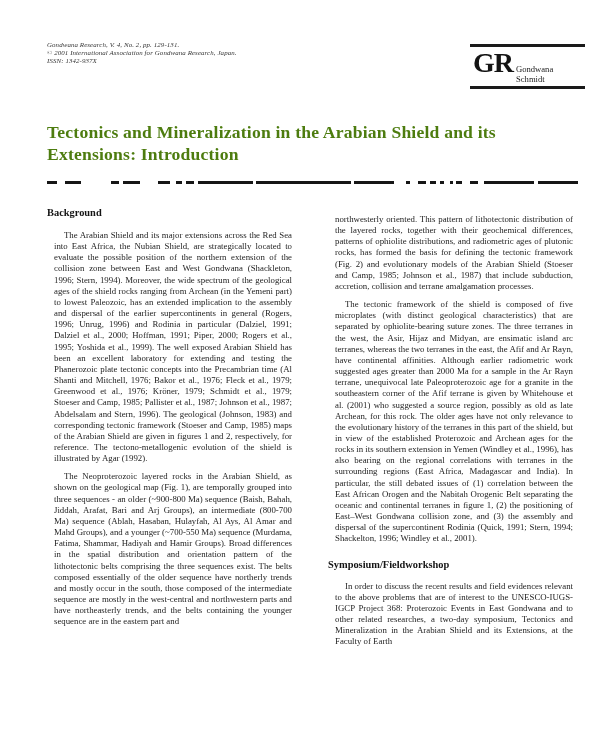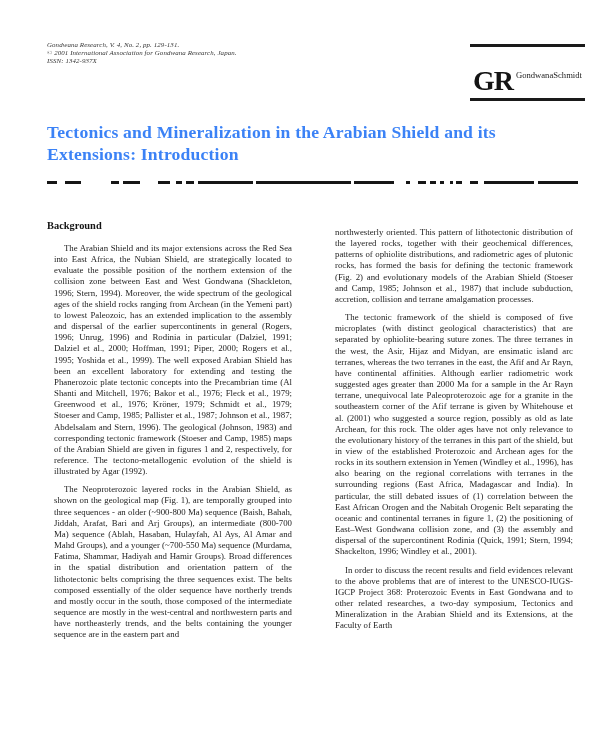--- a/index.html
+++ b/index.html
@@ -13,45 +13,45 @@
   }
   
   .citation {
     position:absolute; left:47px; top:41px;
     font-style:italic; font-size:6.9px; line-height:8.2px;
     color:#343434; letter-spacing:0.1px;
   }
   
   .logo { position:absolute; left:470px; top:44px; width:115px; }
   .logo-rule { height:3px; background:#1a1a1a; }
-  .logo-body { display:flex; align-items:flex-start; padding:1px 0 2px 3px;margin-top:18px; }
+  .logo-body { display:flex; align-items:flex-start; padding:1px 0 2px 3px; }
   .logo-gr {
     font-size:28px; line-height:30px; font-weight:bold;
     letter-spacing:-1px; color:#141414;
   }
   .logo-name {
-    display:flex; 
+    display:flex; flex-direction:column;
     font-size:8.6px; line-height:9.6px;
-    margin-left:3px; padding-top:5px; color:#1b1b1b;
+    margin-left:3px; padding-top:17px; color:#1b1b1b;
   }
   
   .title {
     position:absolute; left:47px; top:121px; width:515px;
     margin:0; font-size:17.6px; line-height:22px;
-    font-weight:bold; color:#3b82f6; letter-spacing:0.2px;
+    font-weight:bold; color:#4d7c0f; letter-spacing:0.2px;
   }
   
   .author-rule {
     position:absolute; left:47px; top:181px; width:533px; height:3px;
     display:flex; align-items:center;
   }
   .author-rule span { display:block; height:2.6px; background:#161616; }
   
   .columns {
-    position:absolute; left:47px; top:220px; width:533px;
+    position:absolute; left:47px; top:207px; width:533px;
     display:flex; gap:29px;
   }
   .col { width:261px; font-size:8.8px; line-height:11.15px; text-align:justify; }
   .col p { margin:7px; text-indent:10px; }
   .col p.continued { text-indent:0; }
   .col h2 {
     margin:0 0 11px 0; font-size:10.4px; line-height:12px;
     font-weight:bold; color:#141414;
   }
   .col h2.mid { margin:14px 0 10px 0; }
@@ -105,17 +105,18 @@
 
   <div class="columns">
     <div class="col">
       <h2>Background</h2>
       <p>The Arabian Shield and its major extensions across the Red Sea into East Africa, the Nubian Shield, are strategically located to evaluate the possible position of the northern extension of the collision zone between East and West Gondwana (Shackleton, 1996; Stern, 1994). Moreover, the wide spectrum of the geological ages of the shield rocks ranging from Archean (in the Yemeni part) to lowest Paleozoic, has an extended implication to the assembly and dispersal of the earlier supercontinents in general (Rogers, 1996; Unrug, 1996) and Rodinia in particular (Dalziel, 1991; Dalziel et al., 2000; Hoffman, 1991; Piper, 2000; Rogers et al., 1995; Yoshida et al., 1999). The well exposed Arabian Shield has been an excellent laboratory for extending and testing the Phanerozoic plate tectonic concepts into the Precambrian time (Al Shanti and Mitchell, 1976; Bakor et al., 1976; Fleck et al., 1979; Greenwood et al., 1976; Kröner, 1979; Schmidt et al., 1979; Stoeser and Camp, 1985; Pallister et al., 1987; Johnson et al., 1987; Abdelsalam and Stern, 1996). The geological (Johnson, 1983) and corresponding tectonic framework (Stoeser and Camp, 1985) maps of the Arabian Shield are given in figures 1 and 2, respectively, for reference. The tectono-metallogenic evolution of the shield is illustrated by Agar (1992).</p>
       <p>The Neoproterozoic layered rocks in the Arabian Shield, as shown on the geological map (Fig. 1), are temporally grouped into three sequences - an older (~900-800 Ma) sequence (Baish, Bahah, Jiddah, Arafat, Bari and Arj Groups), an intermediate (800-700 Ma) sequence (Ablah, Hasaban, Hulayfah, Al Ays, Al Amar and Mahd Groups), and a younger (~700-550 Ma) sequence (Murdama, Fatima, Shammar, Hadiyah and Hamir Groups). Broad differences in the spatial distribution and orientation pattern of the lithotectonic belts comprising the three sequences exist. The belts composed essentially of the older sequence have northerly trends and mostly occur in the south, those composed of the intermediate sequence are mostly in the west-central and northwestern parts and have northeasterly trends, and the belts containing the younger sequence are in the eastern part and</p>
     </div>
     <div class="col">
       <p class="continued">northwesterly oriented. This pattern of lithotectonic distribution of the layered rocks, together with their geochemical differences, patterns of ophiolite distributions, and radiometric ages of plutonic rocks, has formed the basis for defining the tectonic framework (Fig. 2) and evolutionary models of the Arabian Shield (Stoeser and Camp, 1985; Johnson et al., 1987) that include subduction, accretion, collision and terrane amalgamation processes.</p>
       <p>The tectonic framework of the shield is composed of five microplates (with distinct geological characteristics) that are separated by ophiolite-bearing suture zones. The three terranes in the west, the Asir, Hijaz and Midyan, are ensimatic island arc terranes, whereas the two terranes in the east, the Afif and Ar Rayn, have continental affinities. Although earlier radiometric work suggested ages greater than 2000 Ma for a sample in the Ar Rayn terrane, unequivocal late Paleoproterozoic age for a granite in the southeastern corner of the Afif terrane is given by Whitehouse et al. (2001) who suggested a source region, possibly as old as late Archean, for this rock. The older ages have not only relevance to the evolutionary history of the terranes in this part of the shield, but in view of the established Proterozoic and Archean ages for the rocks in its southern extension in Yemen (Windley et al., 1996), has also bearing on the regional correlations with terranes in the surrounding regions (East Africa, Madagascar and India). In particular, the still debated issues of (1) correlation between the East African Orogen and the Nabitah Orogenic Belt separating the oceanic and continental terranes in figure 1, (2) the positioning of East–West Gondwana collision zone, and (3) the assembly and dispersal of the supercontinent Rodinia (Quick, 1991; Stern, 1994; Shackelton, 1996; Windley et al., 2001).</p>
+      <h2 class="mid">Symposium/Fieldworkshop</h2>
       <p>In order to discuss the recent results and field evidences relevant to the above problems that are of interest to the UNESCO-IUGS-IGCP Project 368: Proterozoic Events in East Gondwana and to other related researches, a two-day symposium, Tectonics and Mineralization in the Arabian Shield and its Extensions, at the Faculty of Earth</p>
     </div>
   </div>
 
 </div>
 
 </body></html>

